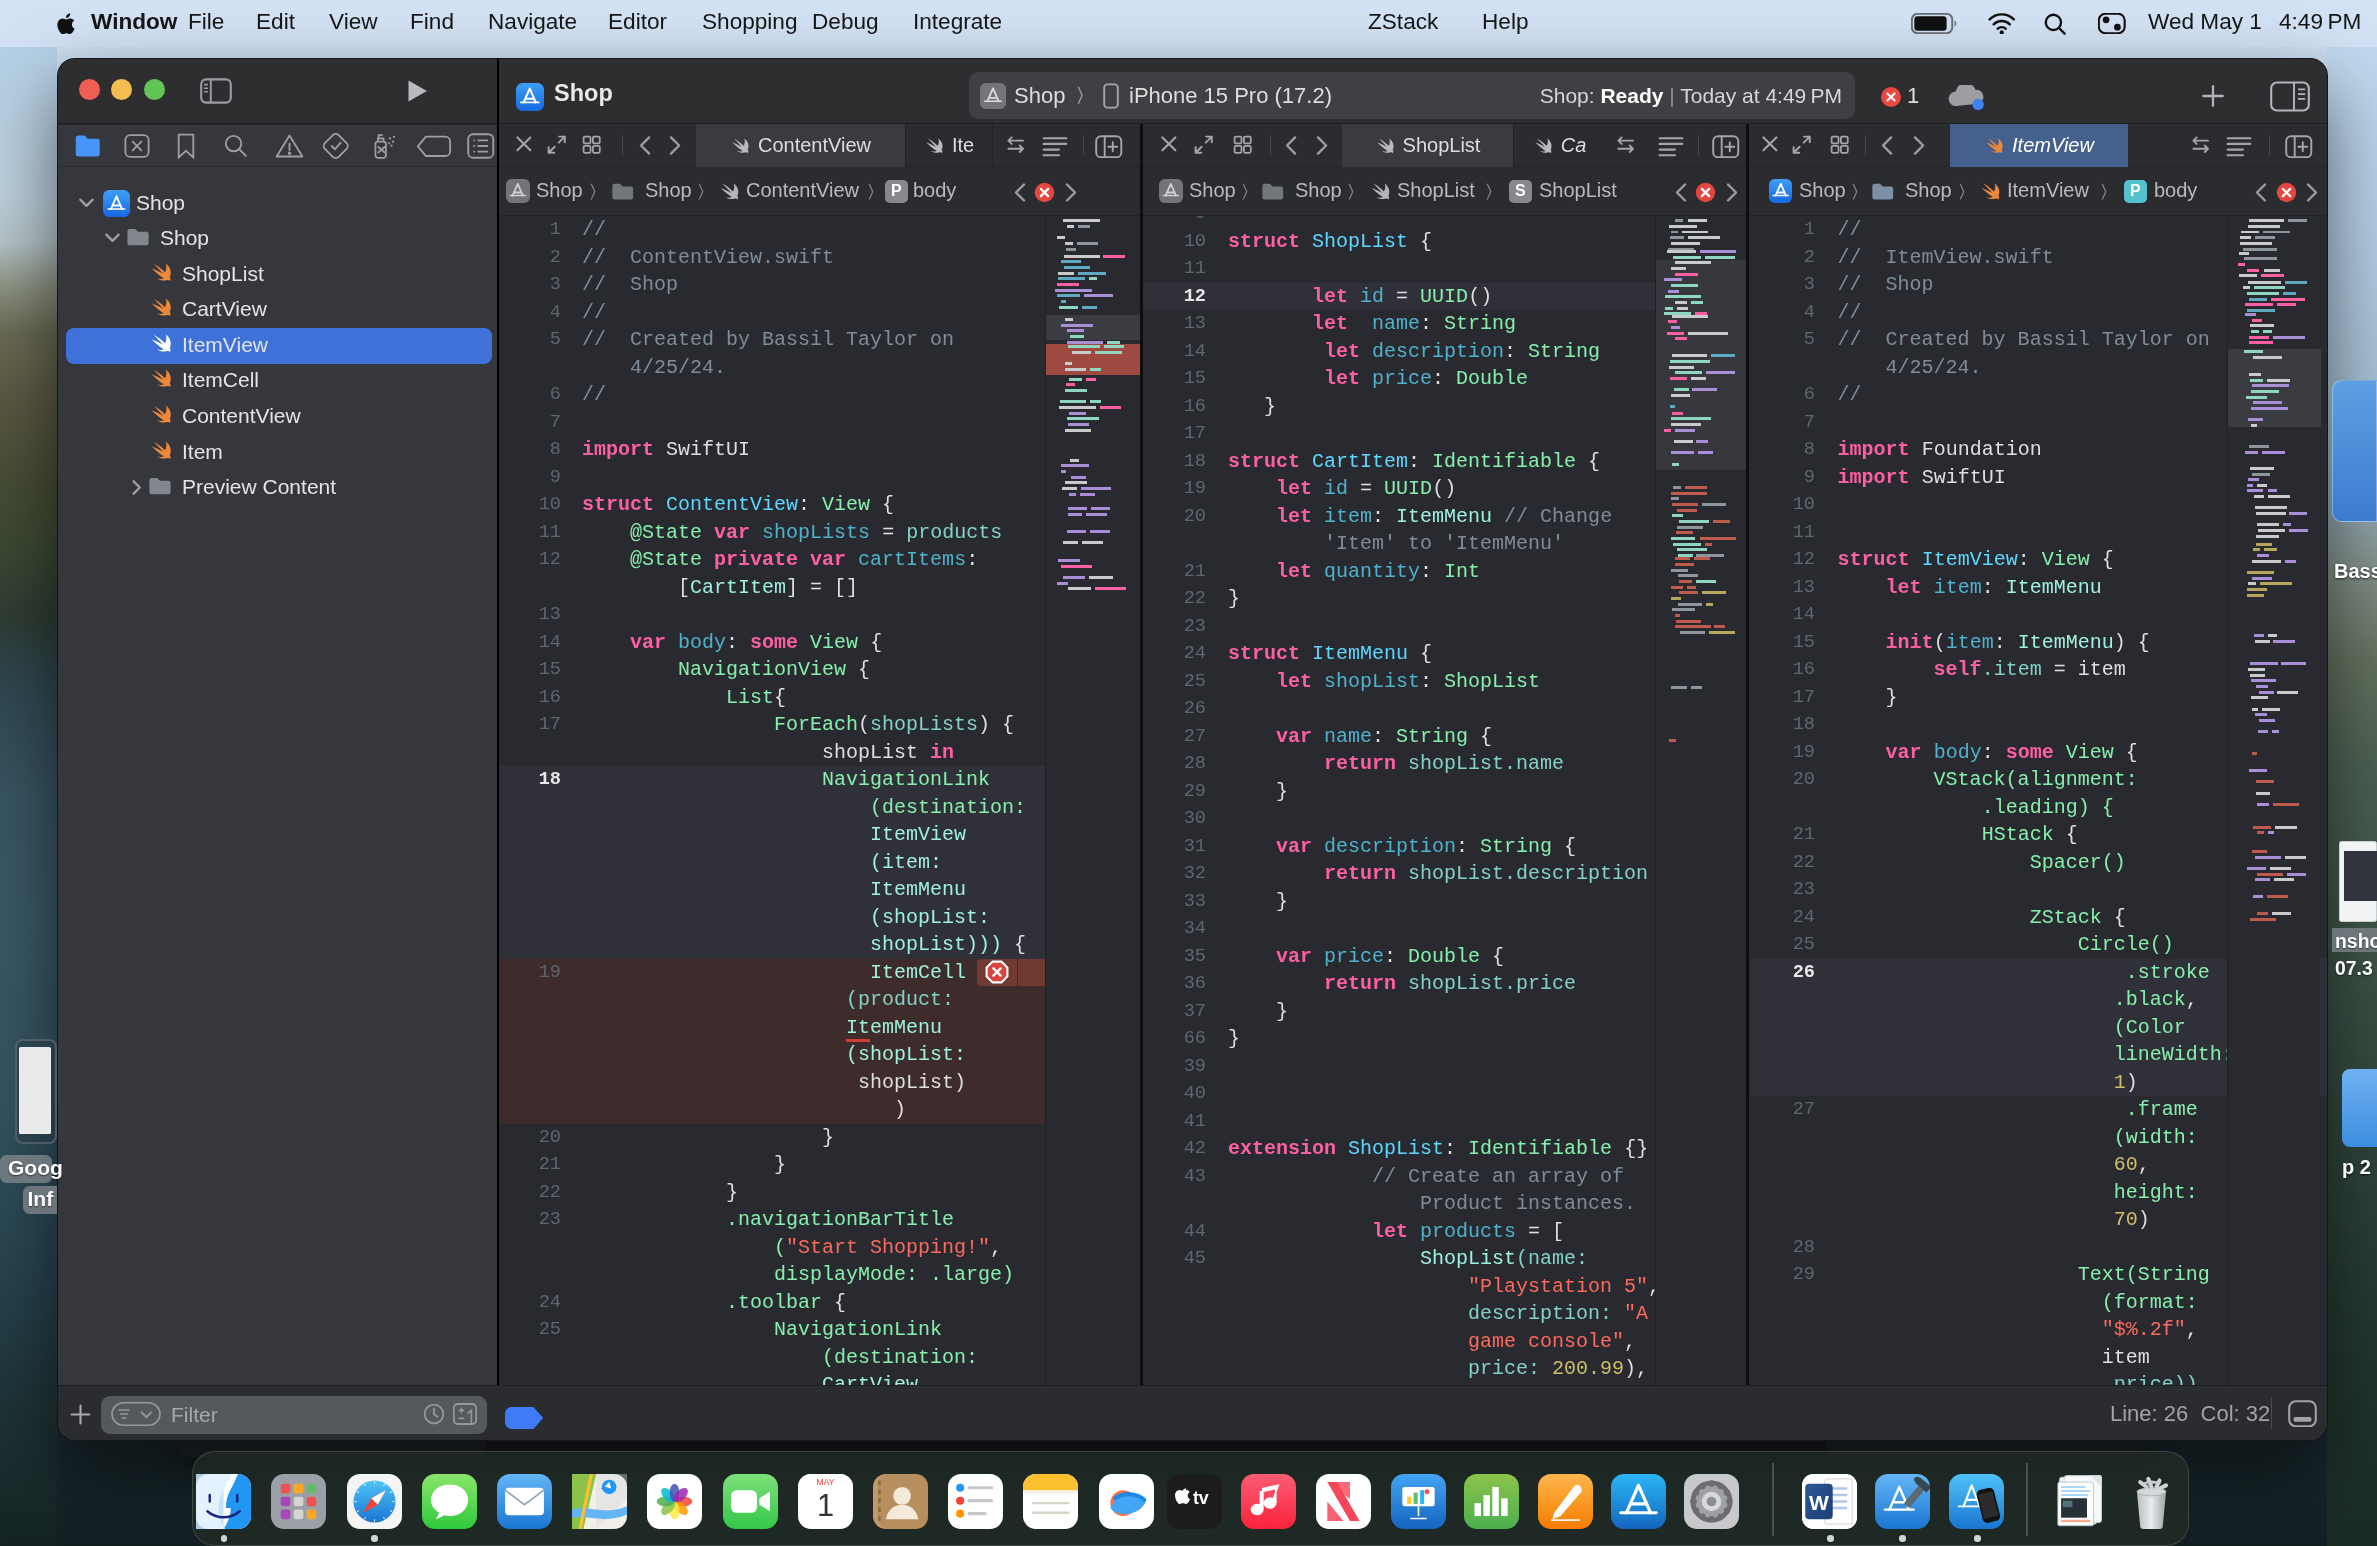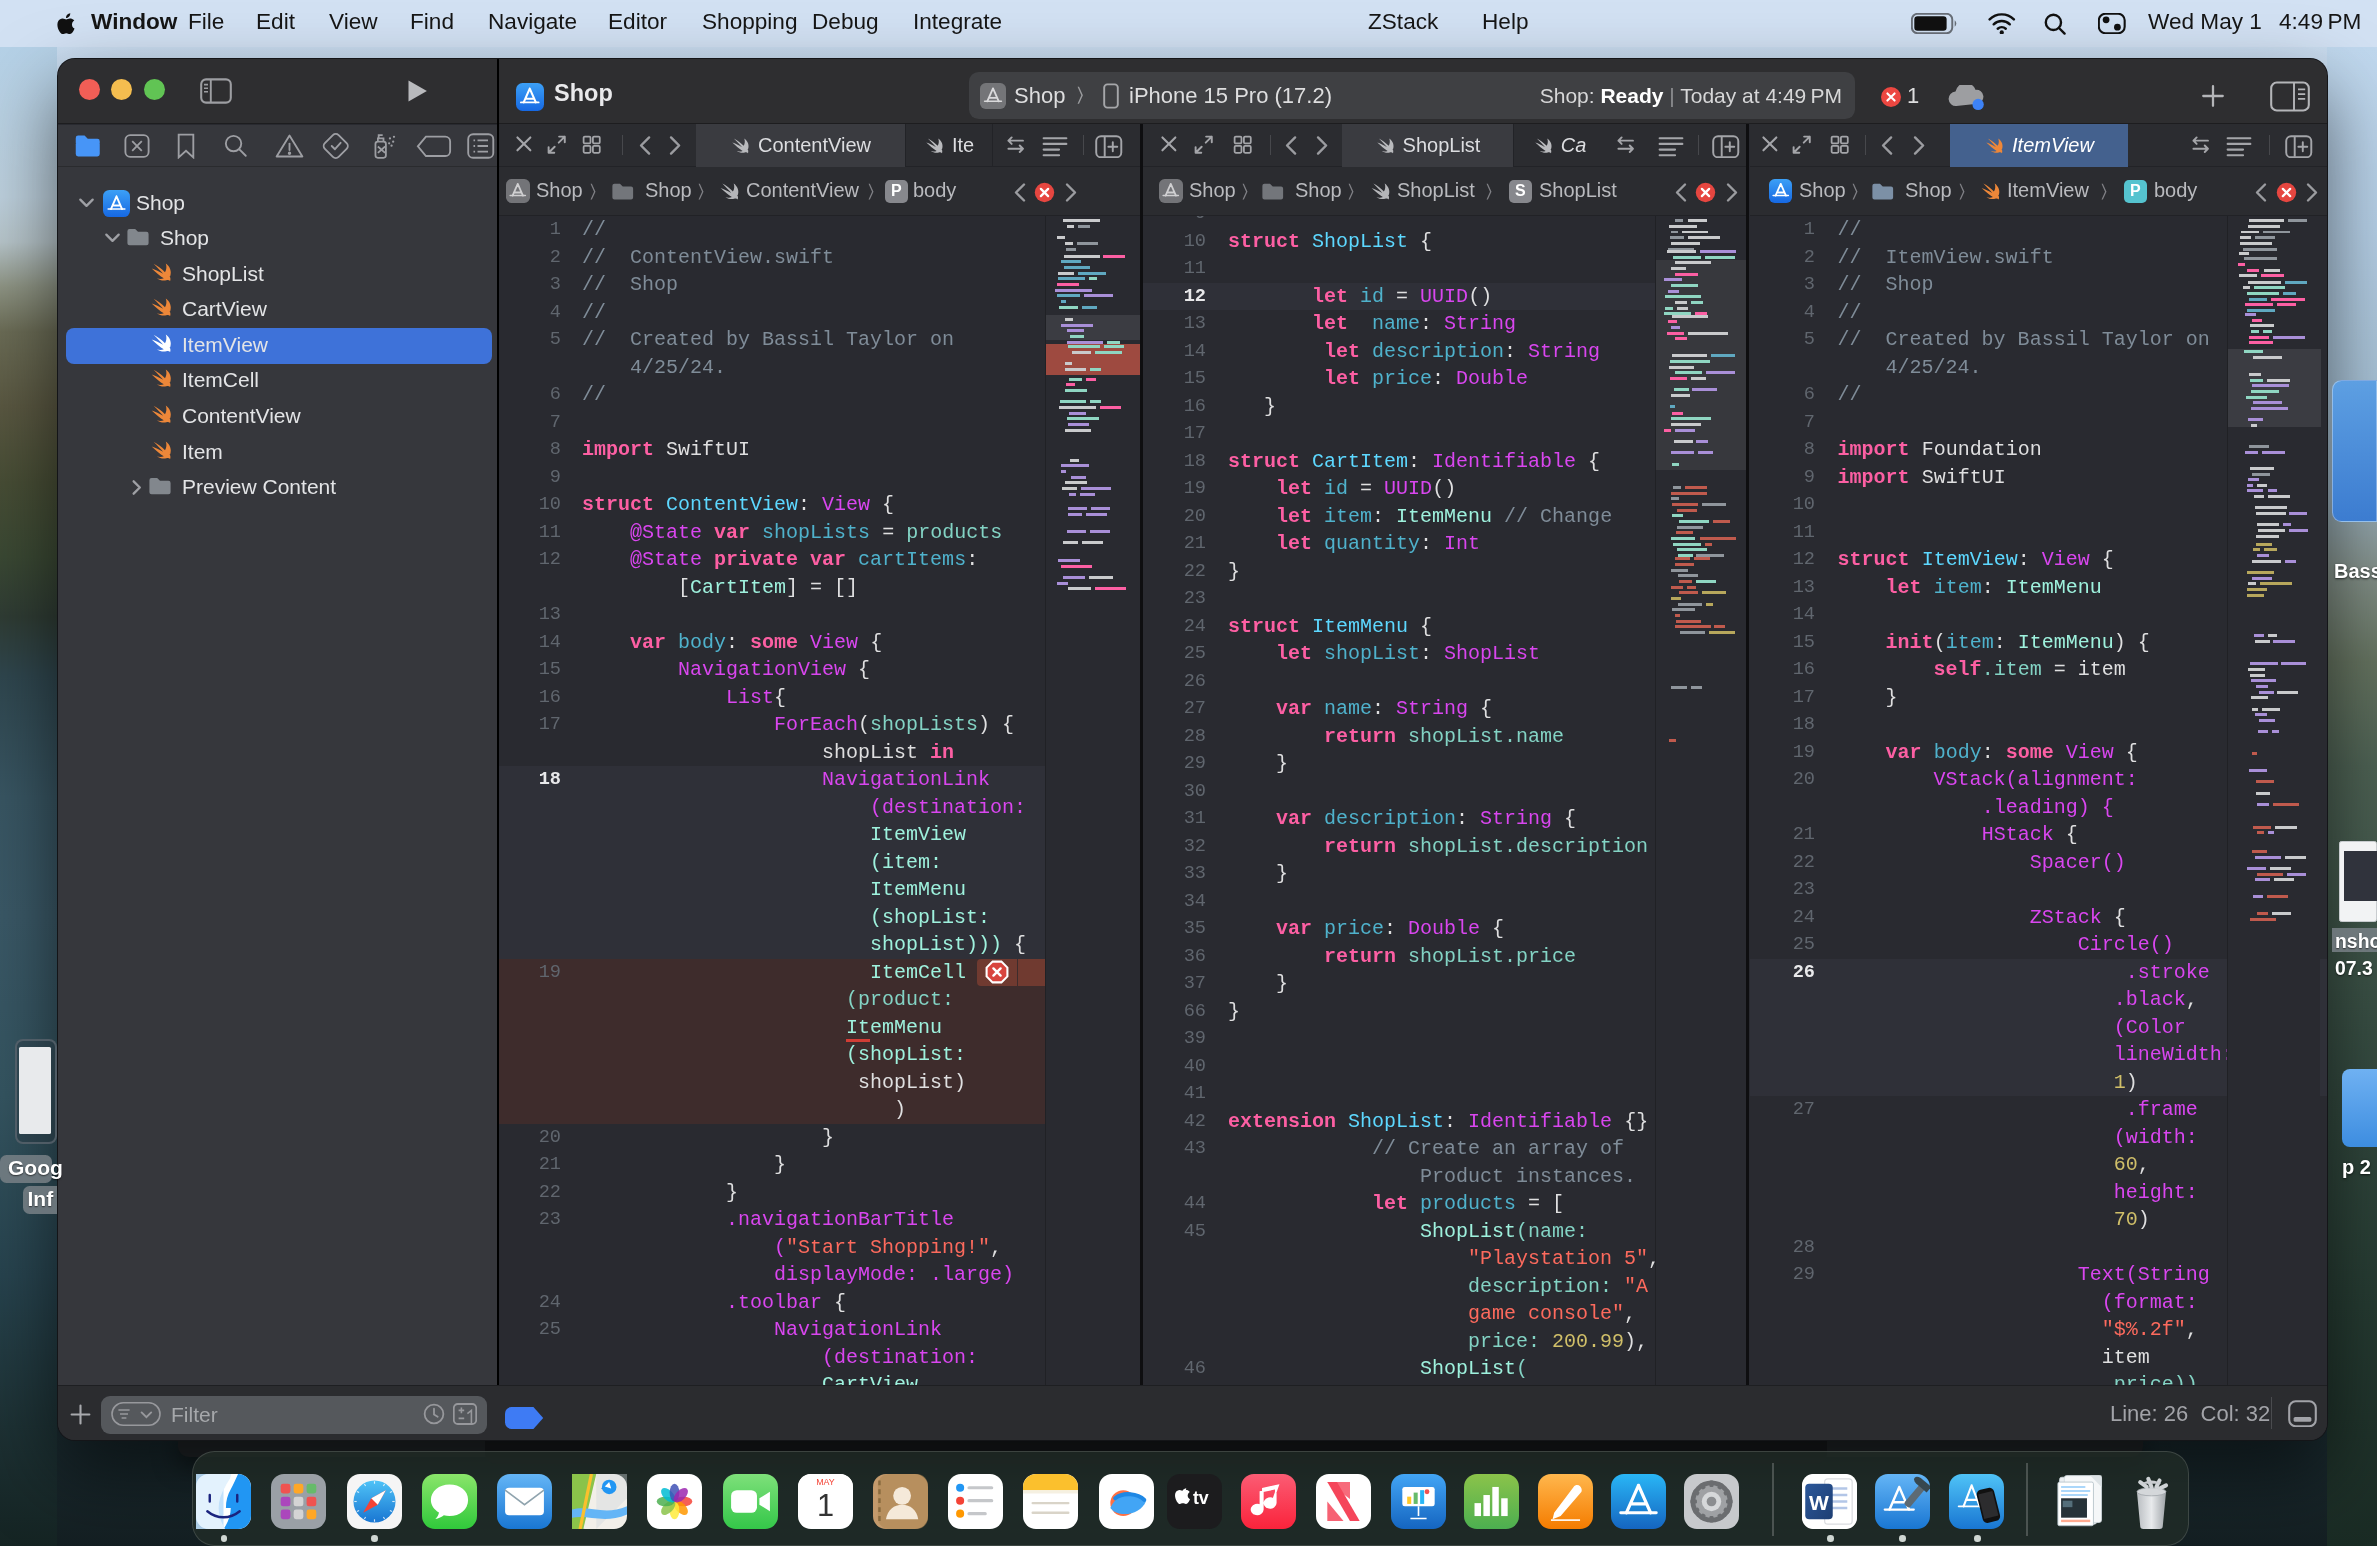--- a/index.html
+++ b/index.html
@@ -29,21 +29,21 @@
 .tabbar { position:absolute; top:65px; height:43px; background:#2b2c30; border-bottom:0.8px solid #222327; }
 .crumbs { position:absolute; top:108px; height:49px; background:#2b2c30; border-bottom:0.8px solid #212226; color:#b9babe; font-size:20px; }
 .pane { position:absolute; top:157px; height:1169px; background:#292a30; overflow:hidden; }
 
 #botbar { position:absolute; left:0; top:1326px; width:2271px; height:57px; background:#2b2c2f; border-top:0.8px solid #1e1f22; }
 
 .code { font-family:"Liberation Mono", monospace; font-size:20px; line-height:27.5px; }
 .cl { height:27.5px; white-space:pre; display:flex; }
 .num { display:inline-block; text-align:right; color:#60666e; flex:none; }
 .k { color:#fc5fa3; font-weight:bold; }
-.t { color:#d946ef; }
+.t { color:#86efac; }
 .pt { color:#9ef1dd; }
 .d { color:#4fb2cc; }
 .m { color:#83d3c4; }
 .c { color:#7f8c98; }
 .s { color:#fc6a5d; }
 .n { color:#d0bf69; }
 .w { color:#dfdfe0; }
 .dt { color:#5dd8ff; }
 .code .hl { background:#2f3038; }
 .code .err { background:#3e2c2c; }
@@ -641,20 +641,21 @@
         <div class="cl"><span class="num" style="width:63px">11</span><span style="width:22px;flex:none"></span><span></span></div>
         <div class="cl hl"><span class="num numw" style="width:63px">12</span><span style="width:22px;flex:none"></span><span>       <i class="k">let</i> <i class="d">id</i> <i class="w">=</i> <i class="t">UUID</i><i class="w">()</i></span></div>
         <div class="cl"><span class="num" style="width:63px">13</span><span style="width:22px;flex:none"></span><span>       <i class="k">let</i>  <i class="d">name</i><i class="w">: </i><i class="t">String</i></span></div>
         <div class="cl"><span class="num" style="width:63px">14</span><span style="width:22px;flex:none"></span><span>        <i class="k">let</i> <i class="d">description</i><i class="w">: </i><i class="t">String</i></span></div>
         <div class="cl"><span class="num" style="width:63px">15</span><span style="width:22px;flex:none"></span><span>        <i class="k">let</i> <i class="d">price</i><i class="w">: </i><i class="t">Double</i></span></div>
         <div class="cl"><span class="num" style="width:63px">16</span><span style="width:22px;flex:none"></span><span>   <i class="w">}</i></span></div>
         <div class="cl"><span class="num" style="width:63px">17</span><span style="width:22px;flex:none"></span><span></span></div>
         <div class="cl"><span class="num" style="width:63px">18</span><span style="width:22px;flex:none"></span><span><i class="k">struct</i> <i class="dt">CartItem</i><i class="w">: </i><i class="t">Identifiable</i><i class="w"> {</i></span></div>
         <div class="cl"><span class="num" style="width:63px">19</span><span style="width:22px;flex:none"></span><span>    <i class="k">let</i> <i class="d">id</i> <i class="w">=</i> <i class="t">UUID</i><i class="w">()</i></span></div>
         <div class="cl"><span class="num" style="width:63px">20</span><span style="width:22px;flex:none"></span><span>    <i class="k">let</i> <i class="d">item</i><i class="w">: </i><i class="pt">ItemMenu</i> <i class="c">// Change</i></span></div>
+        <div class="cl"><span class="num" style="width:63px"></span><span style="width:22px;flex:none"></span><span>        <i class="c">'Item' to 'ItemMenu'</i></span></div>
         <div class="cl"><span class="num" style="width:63px">21</span><span style="width:22px;flex:none"></span><span>    <i class="k">let</i> <i class="d">quantity</i><i class="w">: </i><i class="t">Int</i></span></div>
         <div class="cl"><span class="num" style="width:63px">22</span><span style="width:22px;flex:none"></span><span><i class="w">}</i></span></div>
         <div class="cl"><span class="num" style="width:63px">23</span><span style="width:22px;flex:none"></span><span></span></div>
         <div class="cl"><span class="num" style="width:63px">24</span><span style="width:22px;flex:none"></span><span><i class="k">struct</i> <i class="dt">ItemMenu</i><i class="w"> {</i></span></div>
         <div class="cl"><span class="num" style="width:63px">25</span><span style="width:22px;flex:none"></span><span>    <i class="k">let</i> <i class="d">shopList</i><i class="w">: </i><i class="t">ShopList</i></span></div>
         <div class="cl"><span class="num" style="width:63px">26</span><span style="width:22px;flex:none"></span><span></span></div>
         <div class="cl"><span class="num" style="width:63px">27</span><span style="width:22px;flex:none"></span><span>    <i class="k">var</i> <i class="d">name</i><i class="w">: </i><i class="t">String</i><i class="w"> {</i></span></div>
         <div class="cl"><span class="num" style="width:63px">28</span><span style="width:22px;flex:none"></span><span>        <i class="k">return</i> <i class="m">shopList.name</i></span></div>
         <div class="cl"><span class="num" style="width:63px">29</span><span style="width:22px;flex:none"></span><span>    <i class="w">}</i></span></div>
         <div class="cl"><span class="num" style="width:63px">30</span><span style="width:22px;flex:none"></span><span></span></div>

